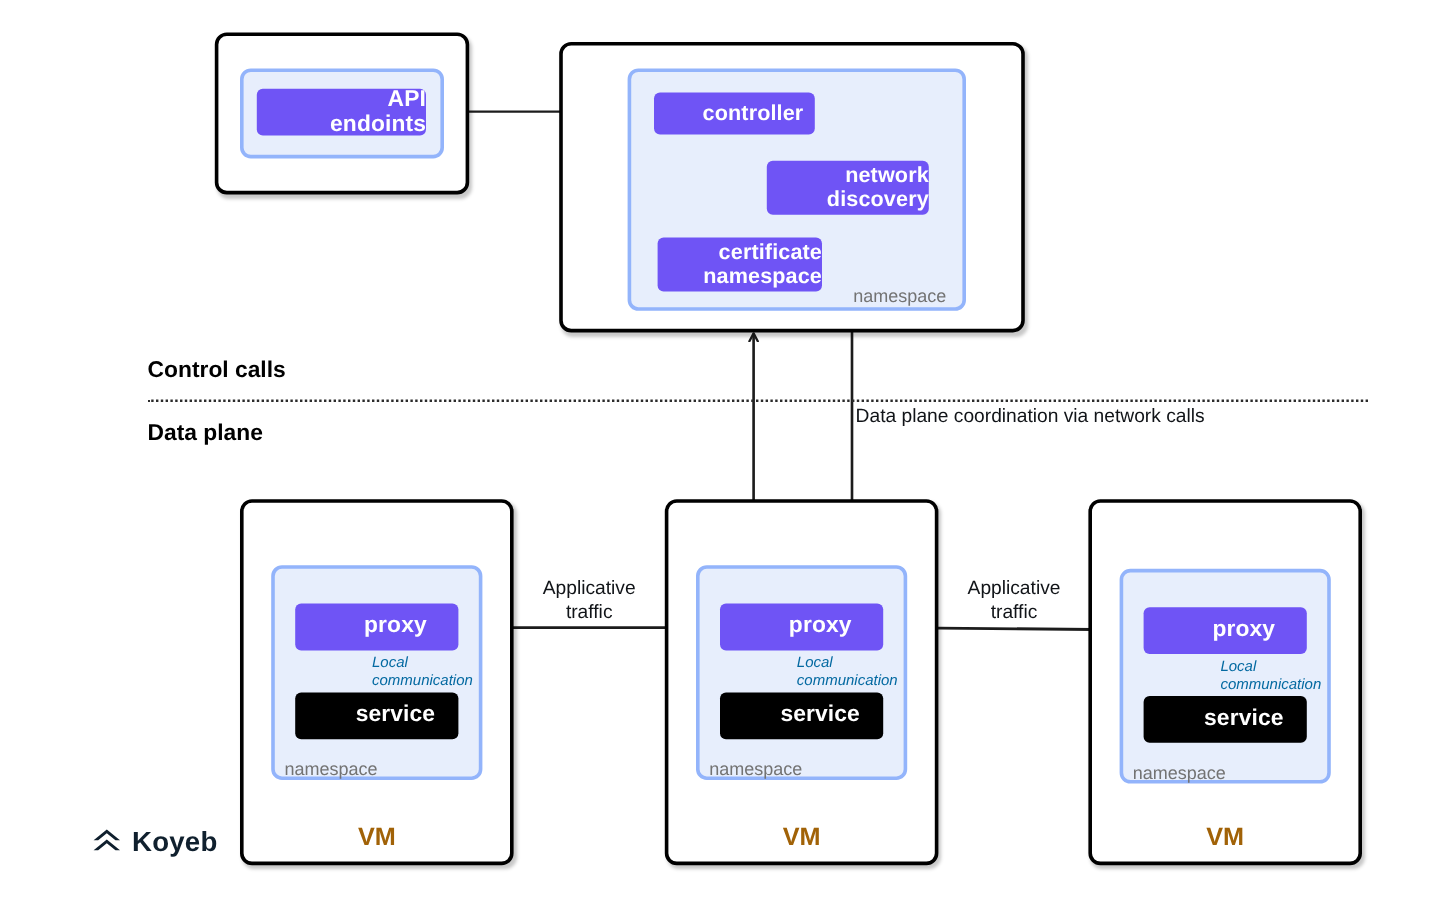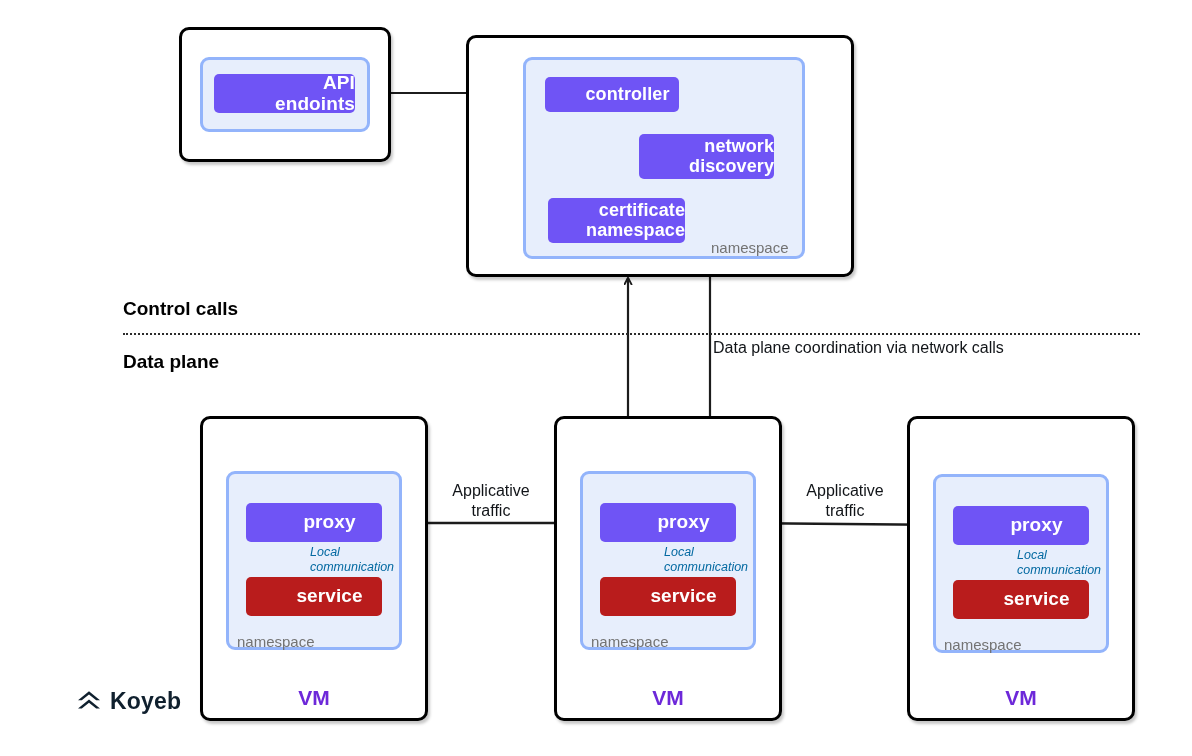--- a/index.html
+++ b/index.html
@@ -20,26 +20,26 @@
   .ns-box{
     position:absolute;border:3px solid #93b4fb;border-radius:9px;background:#e7eefc;
     box-sizing:border-box;
   }
   .chip{
     position:absolute;box-sizing:border-box;display:flex;align-items:center;
     justify-content:center;text-align:right;border-radius:5px;
     color:#fff;font-weight:bold;line-height:1.08;letter-spacing:.1px;padding-left:31px;
   }
   .chip.purple{background:#6f54f5;}
-  .chip.orange{background:#b91c1c;}
+  .chip.orange{background:#000000;}
   .ns-label{
     position:absolute;font-size:15px;color:#737373;font-weight:400;white-space:nowrap;
   }
   .vm-label{
-    position:absolute;font-size:21px;font-weight:bold;color:#6d28d9;text-align:center;
+    position:absolute;font-size:21px;font-weight:bold;color:#a16207;text-align:center;
     white-space:nowrap;
   }
 
   
   .plane-label{position:absolute;font-size:19px;font-weight:bold;color:#000;white-space:nowrap;}
   .divider{
     position:absolute;height:0;border-top:2px dotted #2b2b2b;
   }
   .note{
     position:absolute;font-size:16px;color:#111418;white-space:nowrap;font-weight:400;

